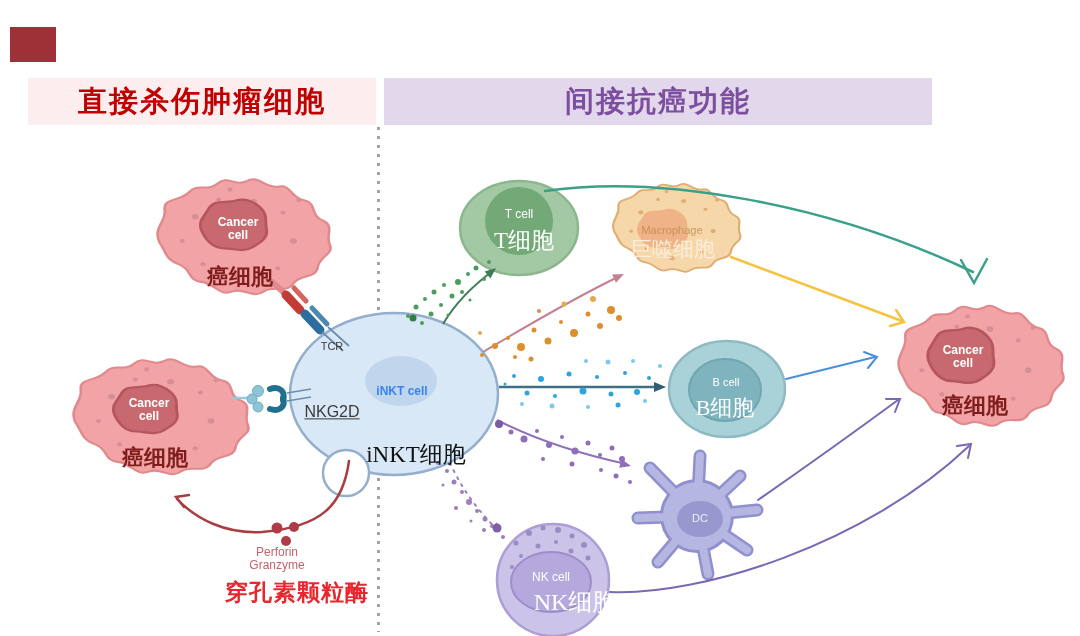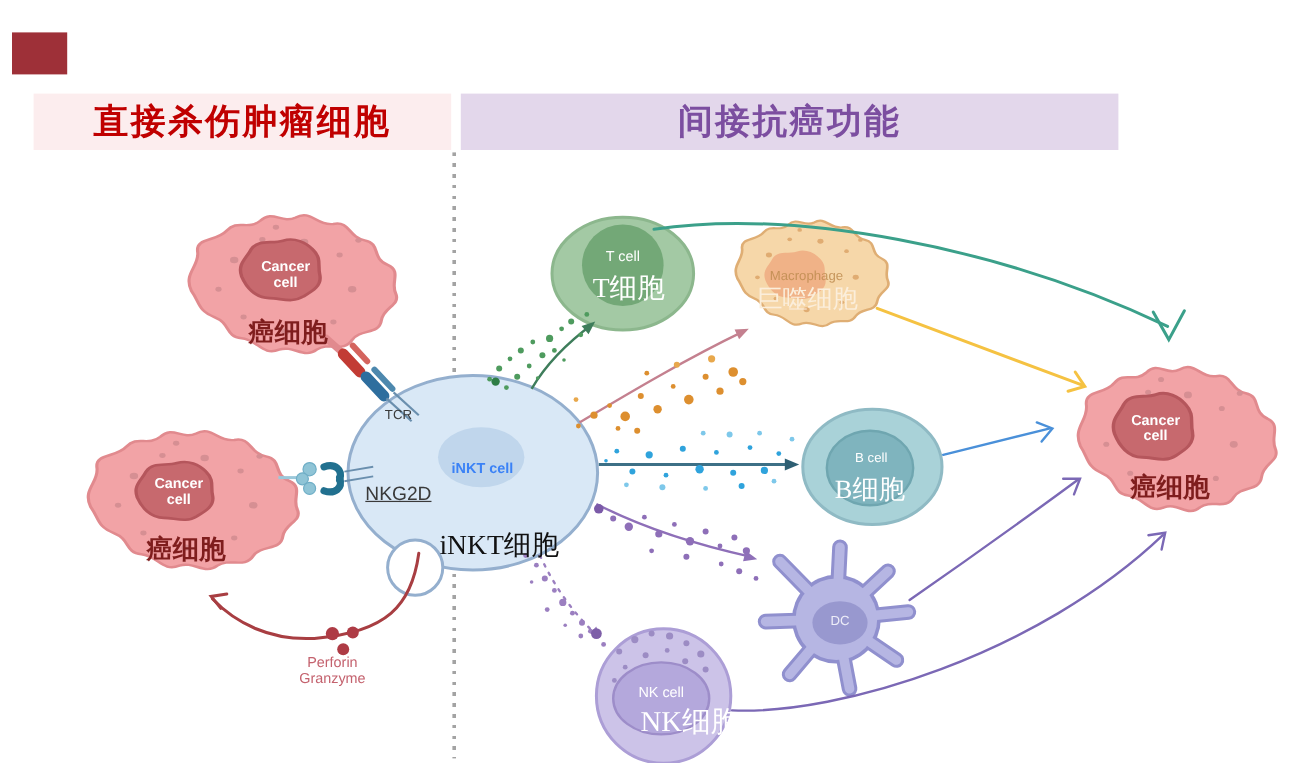--- a/index.html
+++ b/index.html
@@ -348,14 +348,15 @@
   <div class="lbl" style="left:700px;top:519px;font-size:11px;color:#EDEDF8;">DC</div>
 
   <div class="lbl white" style="left:551px;top:577px;font-size:12px;">NK cell</div>
   <div class="lbl white serif" style="left:558px;top:603px;font-size:24px;margin-left:17px;">NK细胞</div>
 
   <div class="lbl" style="left:332px;top:347px;font-size:11px;color:#3A3A3A;">TCR</div>
   <div class="lbl" style="left:332px;top:412px;font-size:16px;color:#3A3A3A;text-decoration:underline;">NKG2D</div>
 
   <div class="lbl" style="left:277px;top:559px;font-size:12px;color:#C4626E;">Perforin
 Granzyme</div>
+  <div class="lbl" style="left:297px;top:592px;font-size:23px;font-weight:bold;color:#E8262D;letter-spacing:1px;">穿孔素颗粒酶</div>
 
 </div>
 
 </body></html>

